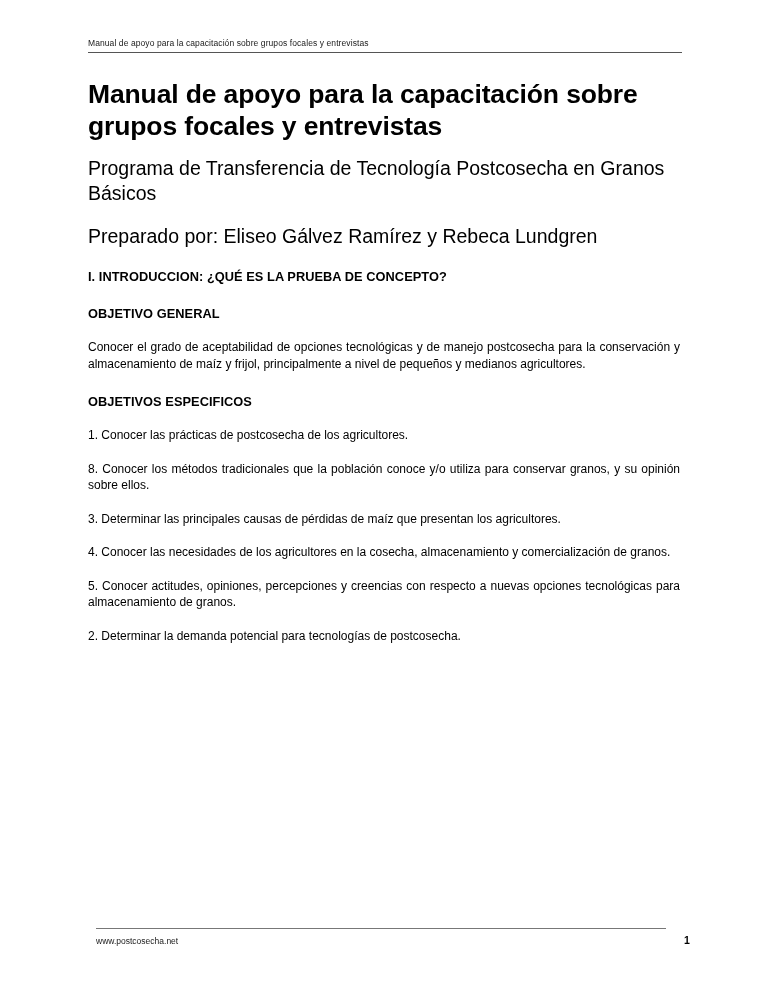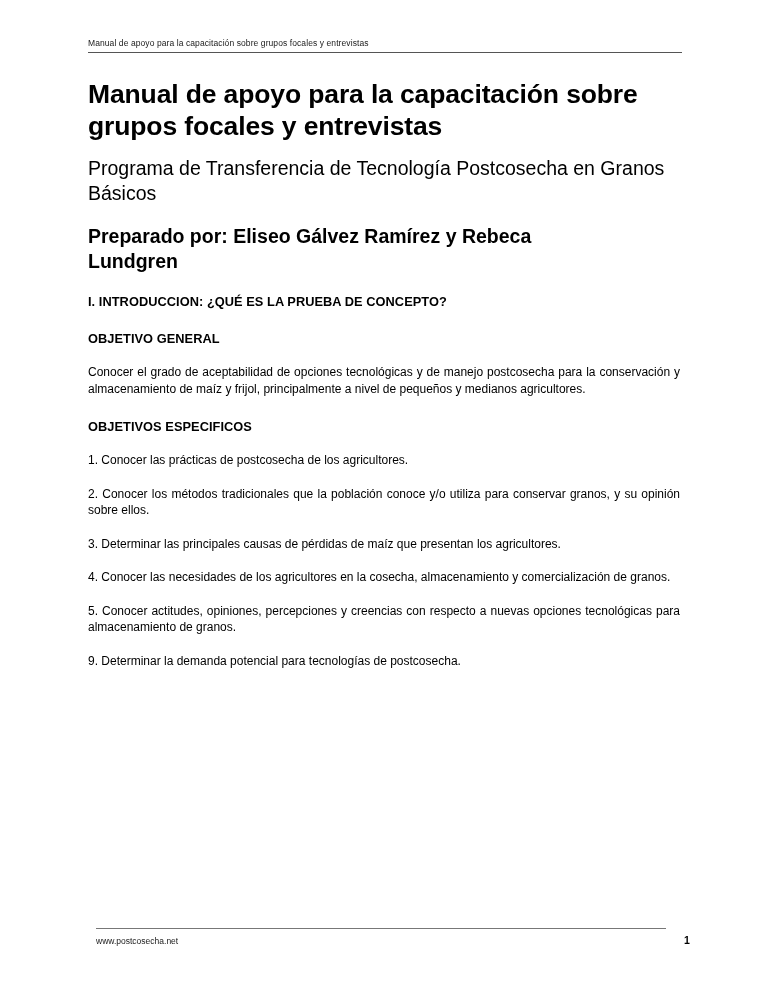--- a/index.html
+++ b/index.html
@@ -73,21 +73,21 @@
   .subtitle-regular {
     font-size: 19.5px;
     font-weight: normal;
     line-height: 25px;
     margin: 0 0 18px 0;
     max-width: 590px;
   }
 
   .byline {
     font-size: 19.5px;
-    font-weight: bold;
+    font-weight: normal;
     line-height: 25px;
     margin: 0 0 20px 0;
     max-width: 530px;
   }
 
   .section-heading {
     font-size: 12.8px;
     font-weight: bold;
     line-height: 16px;
     letter-spacing: 0.004em;
@@ -185,25 +185,25 @@
     <h3 class="section-heading">I. INTRODUCCION: ¿QUÉ ES LA PRUEBA DE CONCEPTO?</h3>
 
     <h4 class="sub-heading">OBJETIVO GENERAL</h4>
 
     <p class="body-para last-of-block">Conocer el grado de aceptabilidad de opciones tecnológicas y de manejo postcosecha para la conservación y almacenamiento de maíz y frijol, principalmente a nivel de pequeños y medianos agricultores.</p>
 
     <h4 class="sub-heading">OBJETIVOS ESPECIFICOS</h4>
 
     <ul class="obj-list">
       <li class="obj-item">1. Conocer las prácticas de postcosecha de los agricultores.</li>
-      <li class="obj-item">2. Conocer los métodos tradicionales que la población conoce y/o utiliza para conservar granos, y su opinión sobre ellos.</li>
+      <li class="obj-item">8. Conocer los métodos tradicionales que la población conoce y/o utiliza para conservar granos, y su opinión sobre ellos.</li>
       <li class="obj-item">3. Determinar las principales causas de pérdidas de maíz que presentan los agricultores.</li>
       <li class="obj-item">4. Conocer las necesidades de los agricultores en la cosecha, almacenamiento y comercialización de granos.</li>
       <li class="obj-item">5. Conocer actitudes, opiniones, percepciones y creencias con respecto a nuevas opciones tecnológicas para almacenamiento de granos.</li>
-      <li class="obj-item">9. Determinar la demanda potencial para tecnologías de postcosecha.</li>
+      <li class="obj-item">2. Determinar la demanda potencial para tecnologías de postcosecha.</li>
     </ul>
 
   </div>
 
   <div class="footer">
     <hr class="footer-rule">
     <div class="footer-url">www.postcosecha.net</div>
     <div class="footer-page-number">1</div>
   </div>
 

